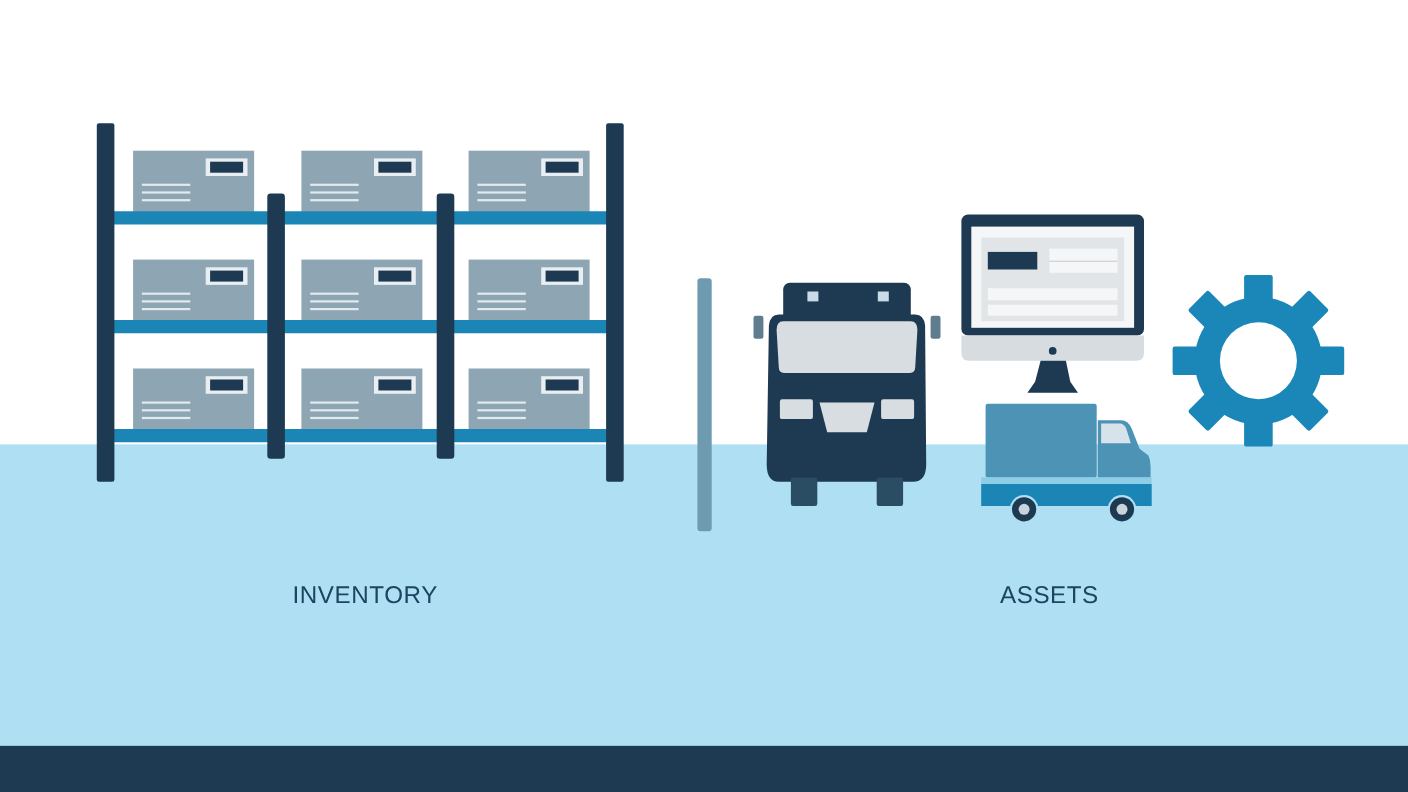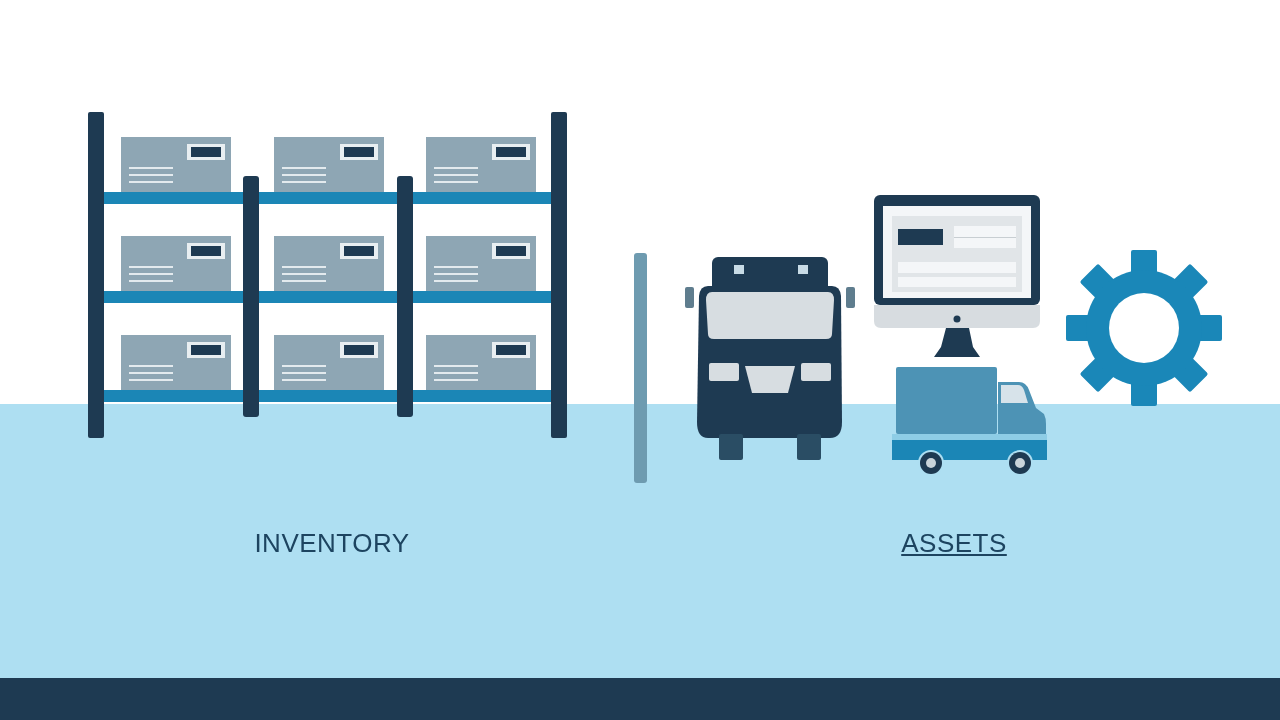--- a/index.html
+++ b/index.html
@@ -1,23 +1,23 @@
 <!DOCTYPE html>
 <html><head>
   <meta charset="utf-8">
   <style>
     html, body { margin: 0; padding: 0; }
     body { width: 1280px; height: 720px; overflow: hidden; position: relative; background: #ffffff; font-family: "Liberation Sans", "DejaVu Sans", sans-serif; }
     .sky { position: absolute; left: 0; top: 0; width: 1280px; height: 404px; background: #ffffff; }
     .floor { position: absolute; left: 0; top: 404px; width: 1280px; height: 274px; background: #aedff2; }
     .footer-bar { position: absolute; left: 0; top: 678px; width: 1280px; height: 42px; background: #1e3a52; }
     .scene { position: absolute; left: 0; top: 0; width: 1280px; height: 720px; }
-    .label { position: absolute; top: 528px; font-size: 26px; color: #1d4460; letter-spacing: 0.5px; text-align: center; }
+    .label { position: absolute; top: 528px; font-size: 22px; color: #1d4460; letter-spacing: 0.5px; text-align: center; }
     .label-inventory { left: 232px; width: 200px; }
-    .label-assets { left: 874px; width: 160px; text-decoration: underline; }
+    .label-assets { left: 874px; width: 160px; }
   </style>
 </head>
 <body>
 
 <div class="sky"></div>
 <div class="floor"></div>
 <div class="footer-bar"></div>
 
 <svg class="scene" width="1280" height="720" viewBox="0 0 1280 720" xmlns="http://www.w3.org/2000/svg">
   <defs>

